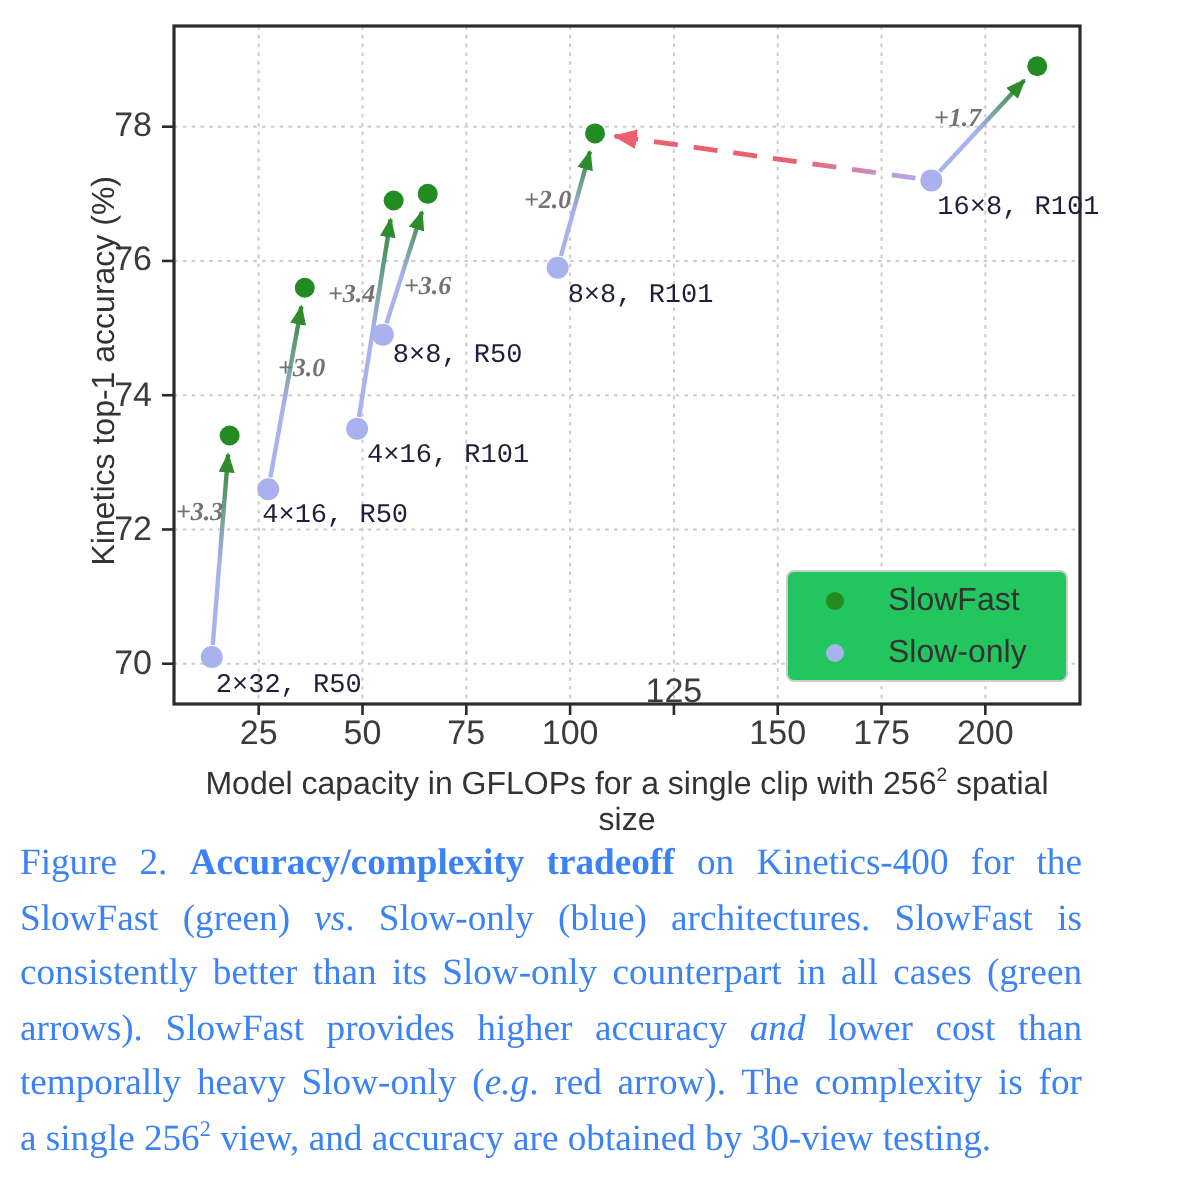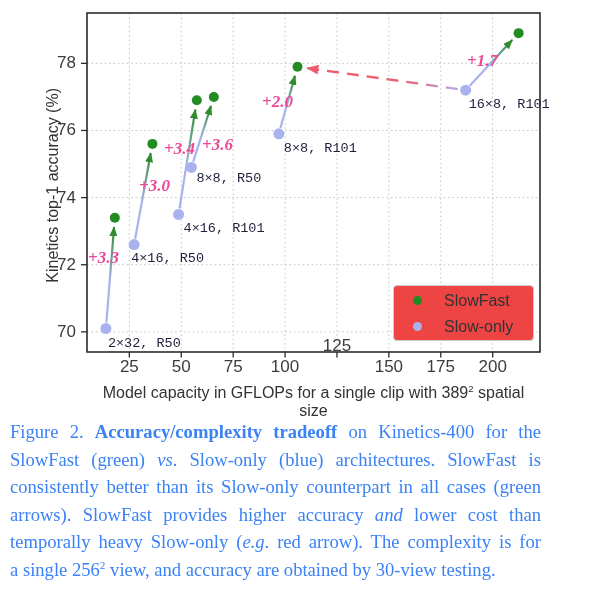--- a/index.html
+++ b/index.html
@@ -10,31 +10,31 @@
   #chart-wrap {position:absolute; left:0; top:0; width:600px; height:418px;}
   #chart-svg {position:absolute; left:0; top:0;}
   #chart-labels {position:absolute; left:0; top:0; width:600px; height:418px; pointer-events:none;}
 
   .xtick {position:absolute; width:48px; margin-left:-24px; text-align:center;
           font-size:17px; color:#3c3c3c;}
   .ytick {position:absolute; width:40px; text-align:right; font-size:17px; color:#3c3c3c;}
 
   .pt-label {position:absolute; font-family:Liberation Mono, monospace; font-size:13.5px;
              color:#1f1f3c; white-space:nowrap;}
-  .gain {position:absolute; font-family:"Liberation Serif", serif; font-size:17px;
-         font-weight:bold; font-style:italic; color:#ec4899; white-space:nowrap;}
+  .gain {position:absolute; font-family:"Liberation Serif", serif; font-size:13px;
+         font-weight:bold; font-style:italic; color:#737373; white-space:nowrap;}
 
   .xlabel {position:absolute; left:87px; top:384px; width:453px; text-align:center;
            font-size:16px; color:#333;}
   .xlabel sup {font-size:0.6em; line-height:0;}
   .ylabel {position:absolute; left:44px; top:88px; writing-mode:vertical-rl;
            transform:rotate(180deg); white-space:nowrap; font-size:16px; color:#333;}
 
   .legend {position:absolute; left:393px; top:285px; width:141px; height:56px;
-           background:#ef4444; border:1px solid #cdcdcd; border-radius:4px; box-sizing:border-box;}
+           background:#22c55e; border:1px solid #cdcdcd; border-radius:4px; box-sizing:border-box;}
   .legend-row {display:flex; align-items:center; height:23px; margin-top:3px;}
   .legend-dot {width:9px; height:9px; border-radius:50%; margin-left:19px; flex:0 0 auto;}
   .legend-label {margin-left:22px; font-size:16px; color:#333;}
 
   
   .caption {position:absolute; left:0; top:418px; width:548px; box-sizing:border-box;
             padding:0 7px 0 10px; font-family:"Liberation Serif", serif;
             font-size:18.6px; line-height:27.5px; color:#3b82f6;}
   .cap-line {text-align:justify; text-align-last:justify;}
   .cap-line.last {text-align-last:auto;}
@@ -162,21 +162,21 @@
         <div class="gain" style="left: 88px; top: 248px;">+3.3</div>
         <div class="gain" style="left: 120px; top: 176px; margin-left: 19px;">+3.0</div>
         <div class="gain" style="left: 164px; top: 139px;">+3.4</div>
         <div class="gain" style="left: 202px; top: 135px;">+3.6</div>
         <div class="gain" style="left: 262px; top: 92px;">+2.0</div>
         <div class="gain" style="left: 467px; top: 51px;">+1.7</div>
       </div>
 
     <div class="ylabel">Kinetics top-1 accuracy (%)</div>
 
-    <div class="xlabel"><span>Model capacity in GFLOPs for a single clip with 389</span><sup>2</sup><span> spatial size</span></div>
+    <div class="xlabel"><span>Model capacity in GFLOPs for a single clip with 256</span><sup>2</sup><span> spatial size</span></div>
 
     <div class="legend" id="legend-box">
         <div class="legend-row">
           <span class="legend-dot" style="background: rgb(34, 139, 34);"></span>
           <span class="legend-label">SlowFast</span>
         </div>
         <div class="legend-row">
           <span class="legend-dot" style="background: rgb(169, 178, 239);"></span>
           <span class="legend-label">Slow-only</span>
         </div>

